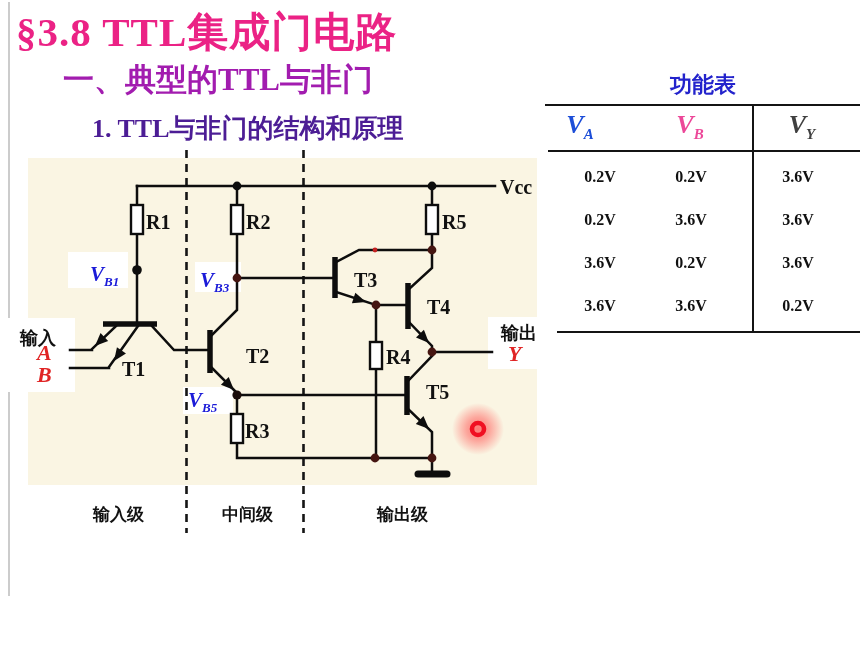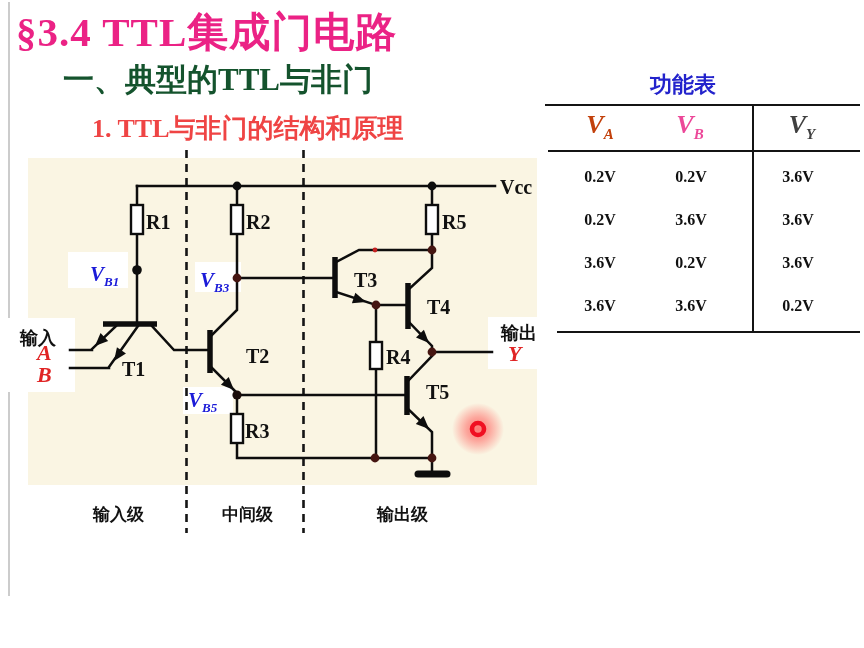--- a/index.html
+++ b/index.html
@@ -9,37 +9,37 @@
   }
   .abs{position:absolute;}
   
   #h1{left:16px;top:5px;font-size:41px;font-weight:bold;letter-spacing:1px;white-space:nowrap;}
   #h2{left:63px;top:59px;font-size:31px;font-weight:bold;white-space:nowrap;}
   #h3{left:92px;top:111px;font-size:26px;font-weight:bold;white-space:nowrap;}
   
   #edge{left:8px;top:2px;width:2px;height:594px;background:#cccccc;}
   
   .tline{background:#141414;position:absolute;}
-  #ft-title{left:526px;top:70px;width:314px;text-align:center;font-size:22px;
+  #ft-title{left:546px;top:70px;width:314px;text-align:center;font-size:22px;
             font-family:"Liberation Sans",sans-serif;font-weight:bold;}
   .th{position:absolute;top:110px;width:80px;text-align:center;
       font-size:26px;font-weight:bold;font-style:italic;}
   .th sub{font-size:15px;font-style:italic;}
   .td{position:absolute;width:80px;text-align:center;font-size:16px;
       font-weight:bold;color:#111111;}
   
 </style>
 </head>
 <body>
 
 <div class="abs" id="edge"></div>
 
-<div class="abs" id="h1" style="color:#EB2285">§3.4  TTL集成门电路</div>
-<div class="abs" id="h2" style="color:#14532d">一、典型的TTL与非门</div>
-<div class="abs" id="h3" style="color:#ef4444">1. TTL与非门的结构和原理</div>
+<div class="abs" id="h1" style="color:#EB2285">§3.8  TTL集成门电路</div>
+<div class="abs" id="h2" style="color:#a21caf">一、典型的TTL与非门</div>
+<div class="abs" id="h3" style="color:#4c1d95">1. TTL与非门的结构和原理</div>
 
 <svg class="abs" style="left:0;top:0" width="540" height="560" viewBox="0 0 540 560">
   <defs>
     <radialGradient id="lg" cx="50%" cy="50%" r="50%">
       <stop offset="0%" stop-color="rgba(255,80,80,0.75)"></stop>
       <stop offset="45%" stop-color="rgba(255,70,70,0.45)"></stop>
       <stop offset="100%" stop-color="rgba(255,70,70,0)"></stop>
     </radialGradient>
   </defs>
 
@@ -167,21 +167,21 @@
 
 <div class="abs" id="ft-title" style="color:#2323cc">功能表</div>
 
 <div>
 
   <div class="tline" style="left:545px;top:104px;width:315px;height:2px"></div>
   <div class="tline" style="left:548px;top:150px;width:312px;height:2px"></div>
   <div class="tline" style="left:557px;top:331px;width:303px;height:2px"></div>
   <div class="tline" style="left:752px;top:104px;width:2px;height:229px"></div>
 
-  <span class="th" style="left:560px;color:#c2410c"><em>V</em><sub>A</sub></span>
+  <span class="th" style="left:540px;color:#1d4ed8"><em>V</em><sub>A</sub></span>
   <span class="th" style="left:650px;color:#ec4899"><em>V</em><sub>B</sub></span>
   <span class="th" style="left:762px;color:#404040"><em>V</em><sub>Y</sub></span>
 
   <span class="td" style="left:560px;top:168px">0.2V</span>
   <span class="td" style="left:651px;top:168px">0.2V</span>
   <span class="td" style="left:758px;top:168px">3.6V</span>
 
   <span class="td" style="left:560px;top:211px">0.2V</span>
   <span class="td" style="left:651px;top:211px">3.6V</span>
   <span class="td" style="left:758px;top:211px">3.6V</span>

